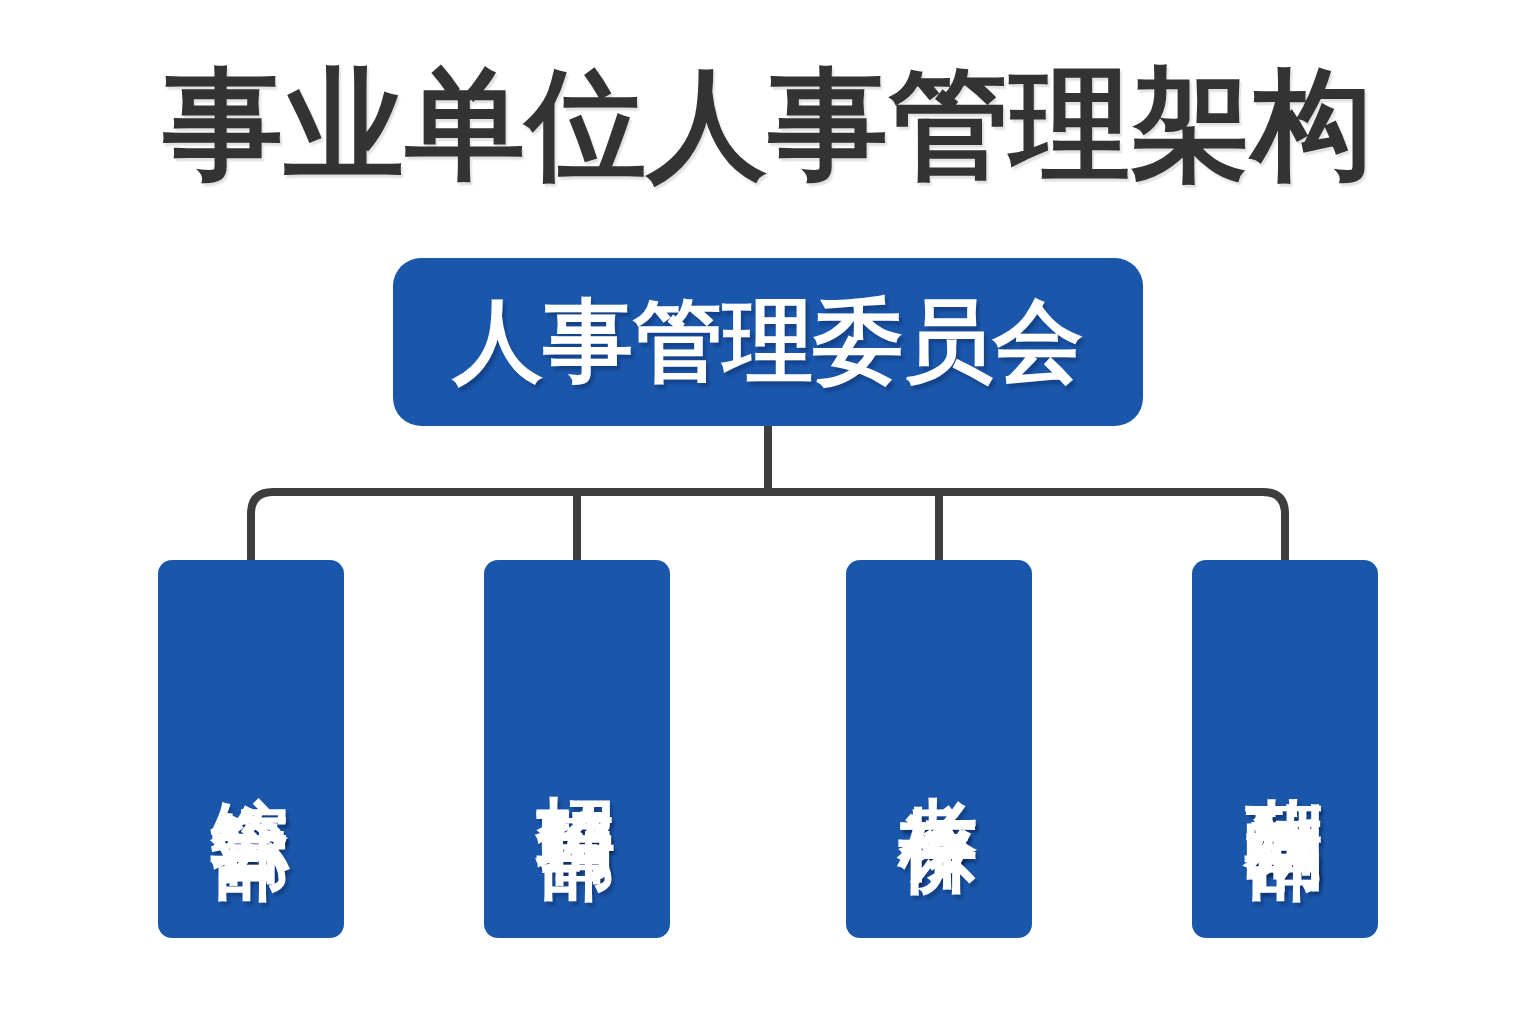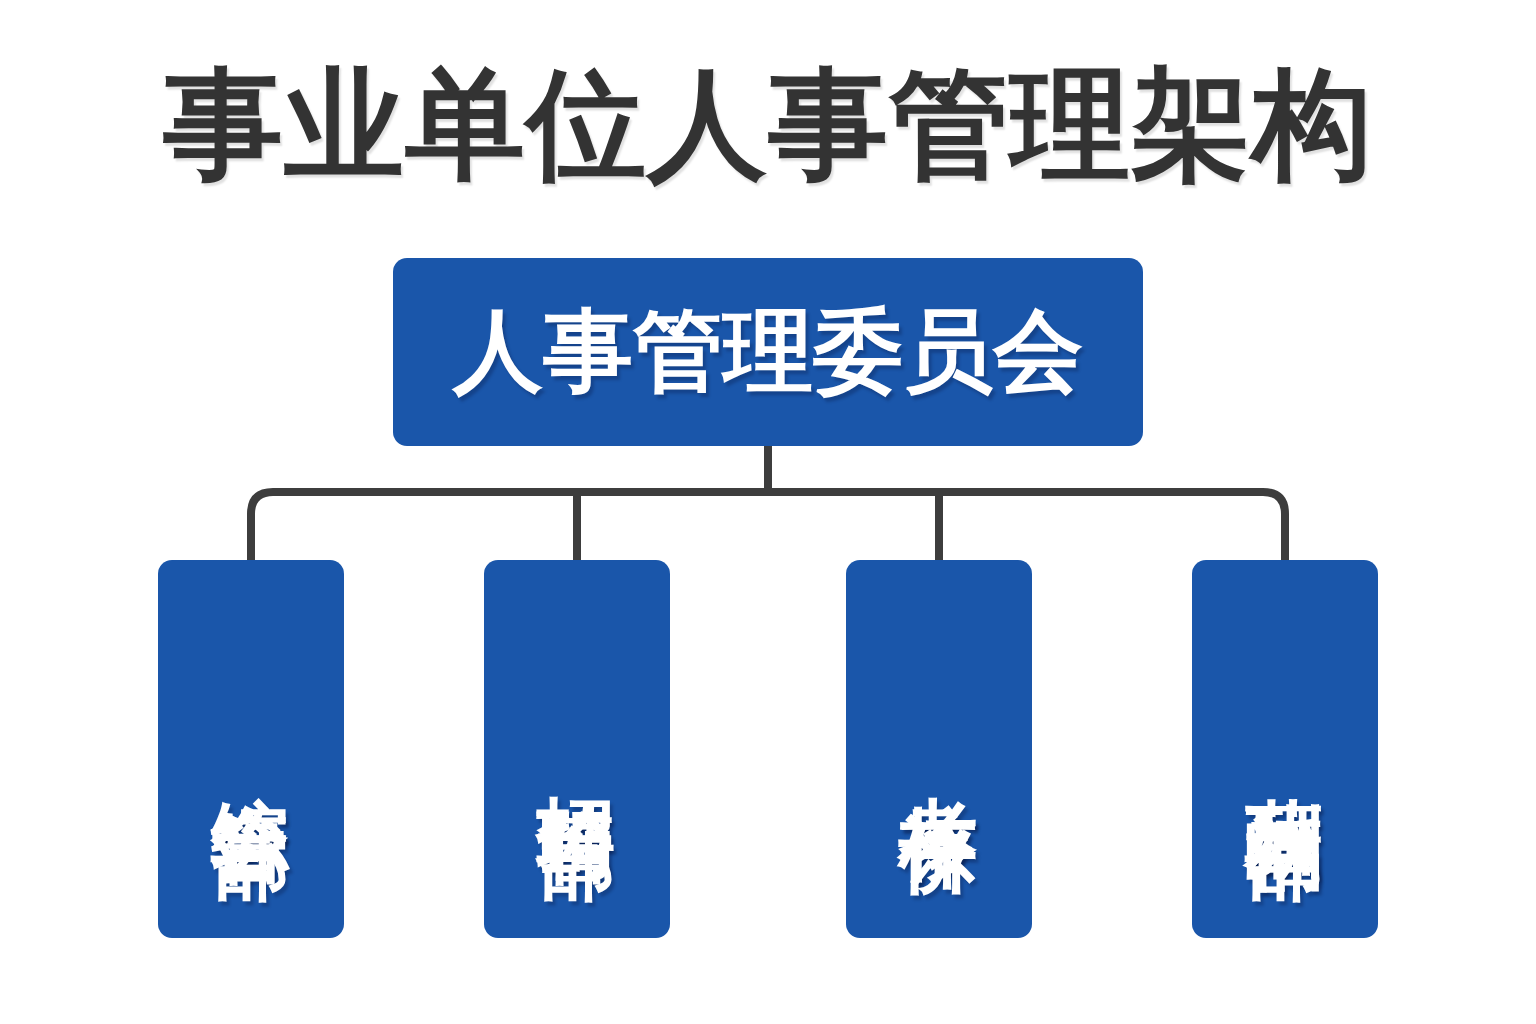--- a/index.html
+++ b/index.html
@@ -51,22 +51,22 @@
     color: var(--node-text);
     display: flex;
     align-items: center;
     justify-content: center;
     font-weight: 900;
   }
   .node-root {
     left: 393px;
     top: 258px;
     width: 750px;
-    height: 188px;
-    border-radius: 14px;
+    height: 168px;
+    border-radius: 28px;
     font-size: 90px;
     letter-spacing: 0px;
     white-space: nowrap;
     text-shadow: 3px 4px 3px rgba(0,0,30,0.22);
   }
   .node-dept {
     top: 560px;
     width: 186px;
     height: 378px;
     border-radius: 14px;

